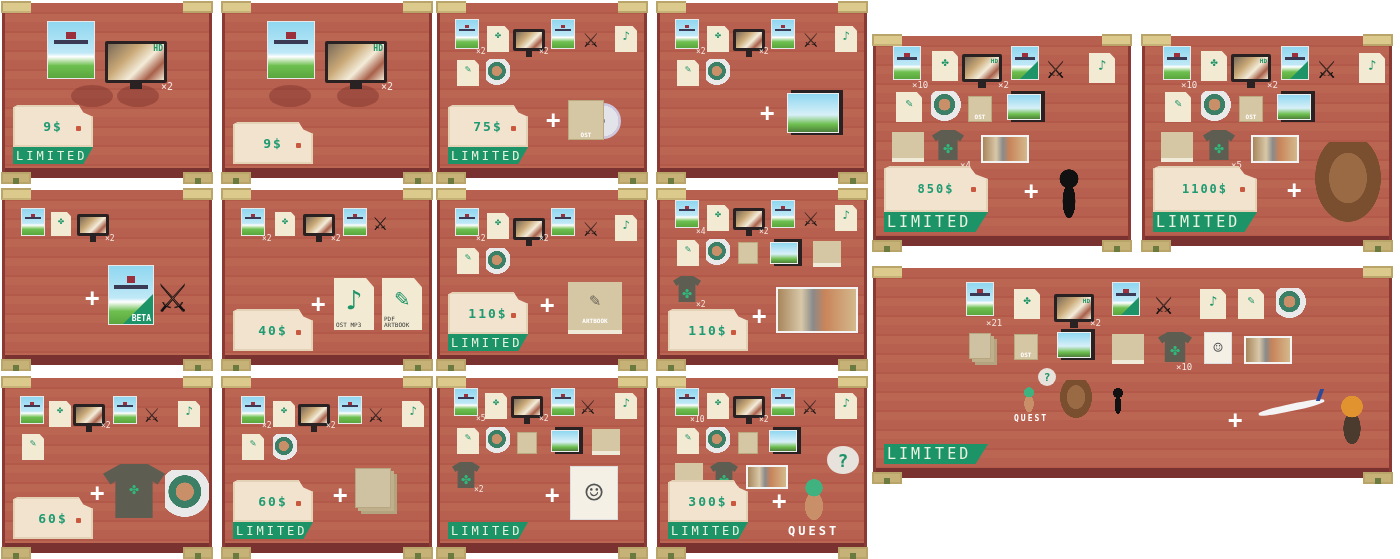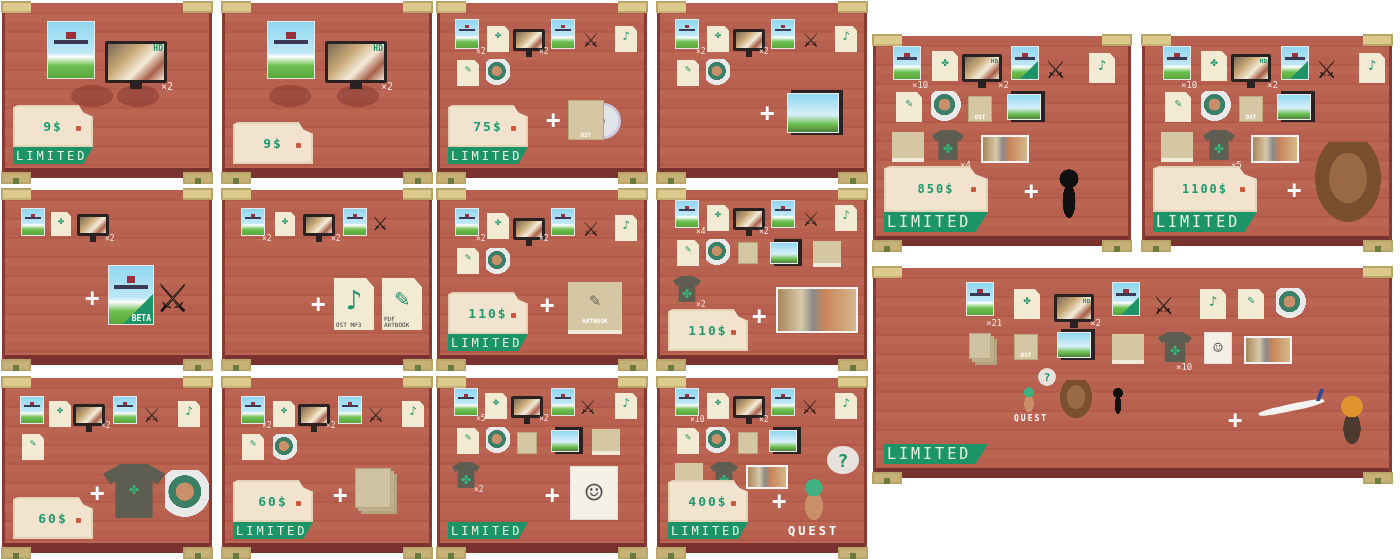--- a/index.html
+++ b/index.html
@@ -279,20 +279,26 @@
   <div class="silhouette" style="position:absolute;left:148px;top:18px;font-size:24px;">⚔</div>
   <span class="plus" style="left:86px;top:102px;">+</span>
   <div class="doc" style="position:absolute;left:109px;top:88px;width:40px;height:52px;">
       <span class="glyph" style="font-size:28px;">♪</span>
       <span class="doc-label" style="font-size:6px;">OST MP3</span>
     </div>
   <div class="doc" style="position:absolute;left:157px;top:88px;width:40px;height:52px;">
       <span class="glyph" style="font-size:24px;">✎</span>
       <span class="doc-label" style="font-size:6px;">PDF ARTBOOK</span>
     </div>
+  <div class="tag">
+    <div class="tag-body">
+        <span>40$</span>
+        <span class="tag-hole"></span>
+      </div>
+  </div>
 </div>
 
 <div class="panel" style="left:437px;top:190px;width:210px;height:175px;">
   <div class="bottom-edge"></div>
   <div class="corner tl"></div>
     <div class="corner tr"></div>
   <div class="corner bl"></div>
     <div class="corner br"></div>
   <div class="box-game" style="position:absolute;left:15px;top:18px;width:24px;height:28px;"></div>
   <span class="count" style="left:36px;top:44px;font-size:8px;">×2</span>
@@ -506,21 +512,21 @@
   <span class="count" style="left:70px;top:108px;font-size:8px;">×3</span>
   <div class="photo" style="position:absolute;left:86px;top:87px;width:42px;height:24px;"></div>
   <div class="bubble" style="position:absolute;left:167px;top:68px;width:32px;height:28px;font-size:18px;">
       <span>?</span>
     </div>
   <span class="plus" style="left:112px;top:111px;">+</span>
   <div class="char" style="position:absolute;left:133px;top:96px;width:42px;height:46px;"></div>
   <span class="quest" style="left:128px;top:146px;">QUEST</span>
   <div class="tag">
     <div class="tag-body">
-        <span>400$</span>
+        <span>300$</span>
         <span class="tag-hole"></span>
       </div>
     <div class="tag-limited">LIMITED</div>
   </div>
 </div>
 
 <div class="panel" style="left:873px;top:36px;width:258px;height:210px;">
   <div class="bottom-edge"></div>
   <div class="corner tl"></div>
     <div class="corner tr"></div>

